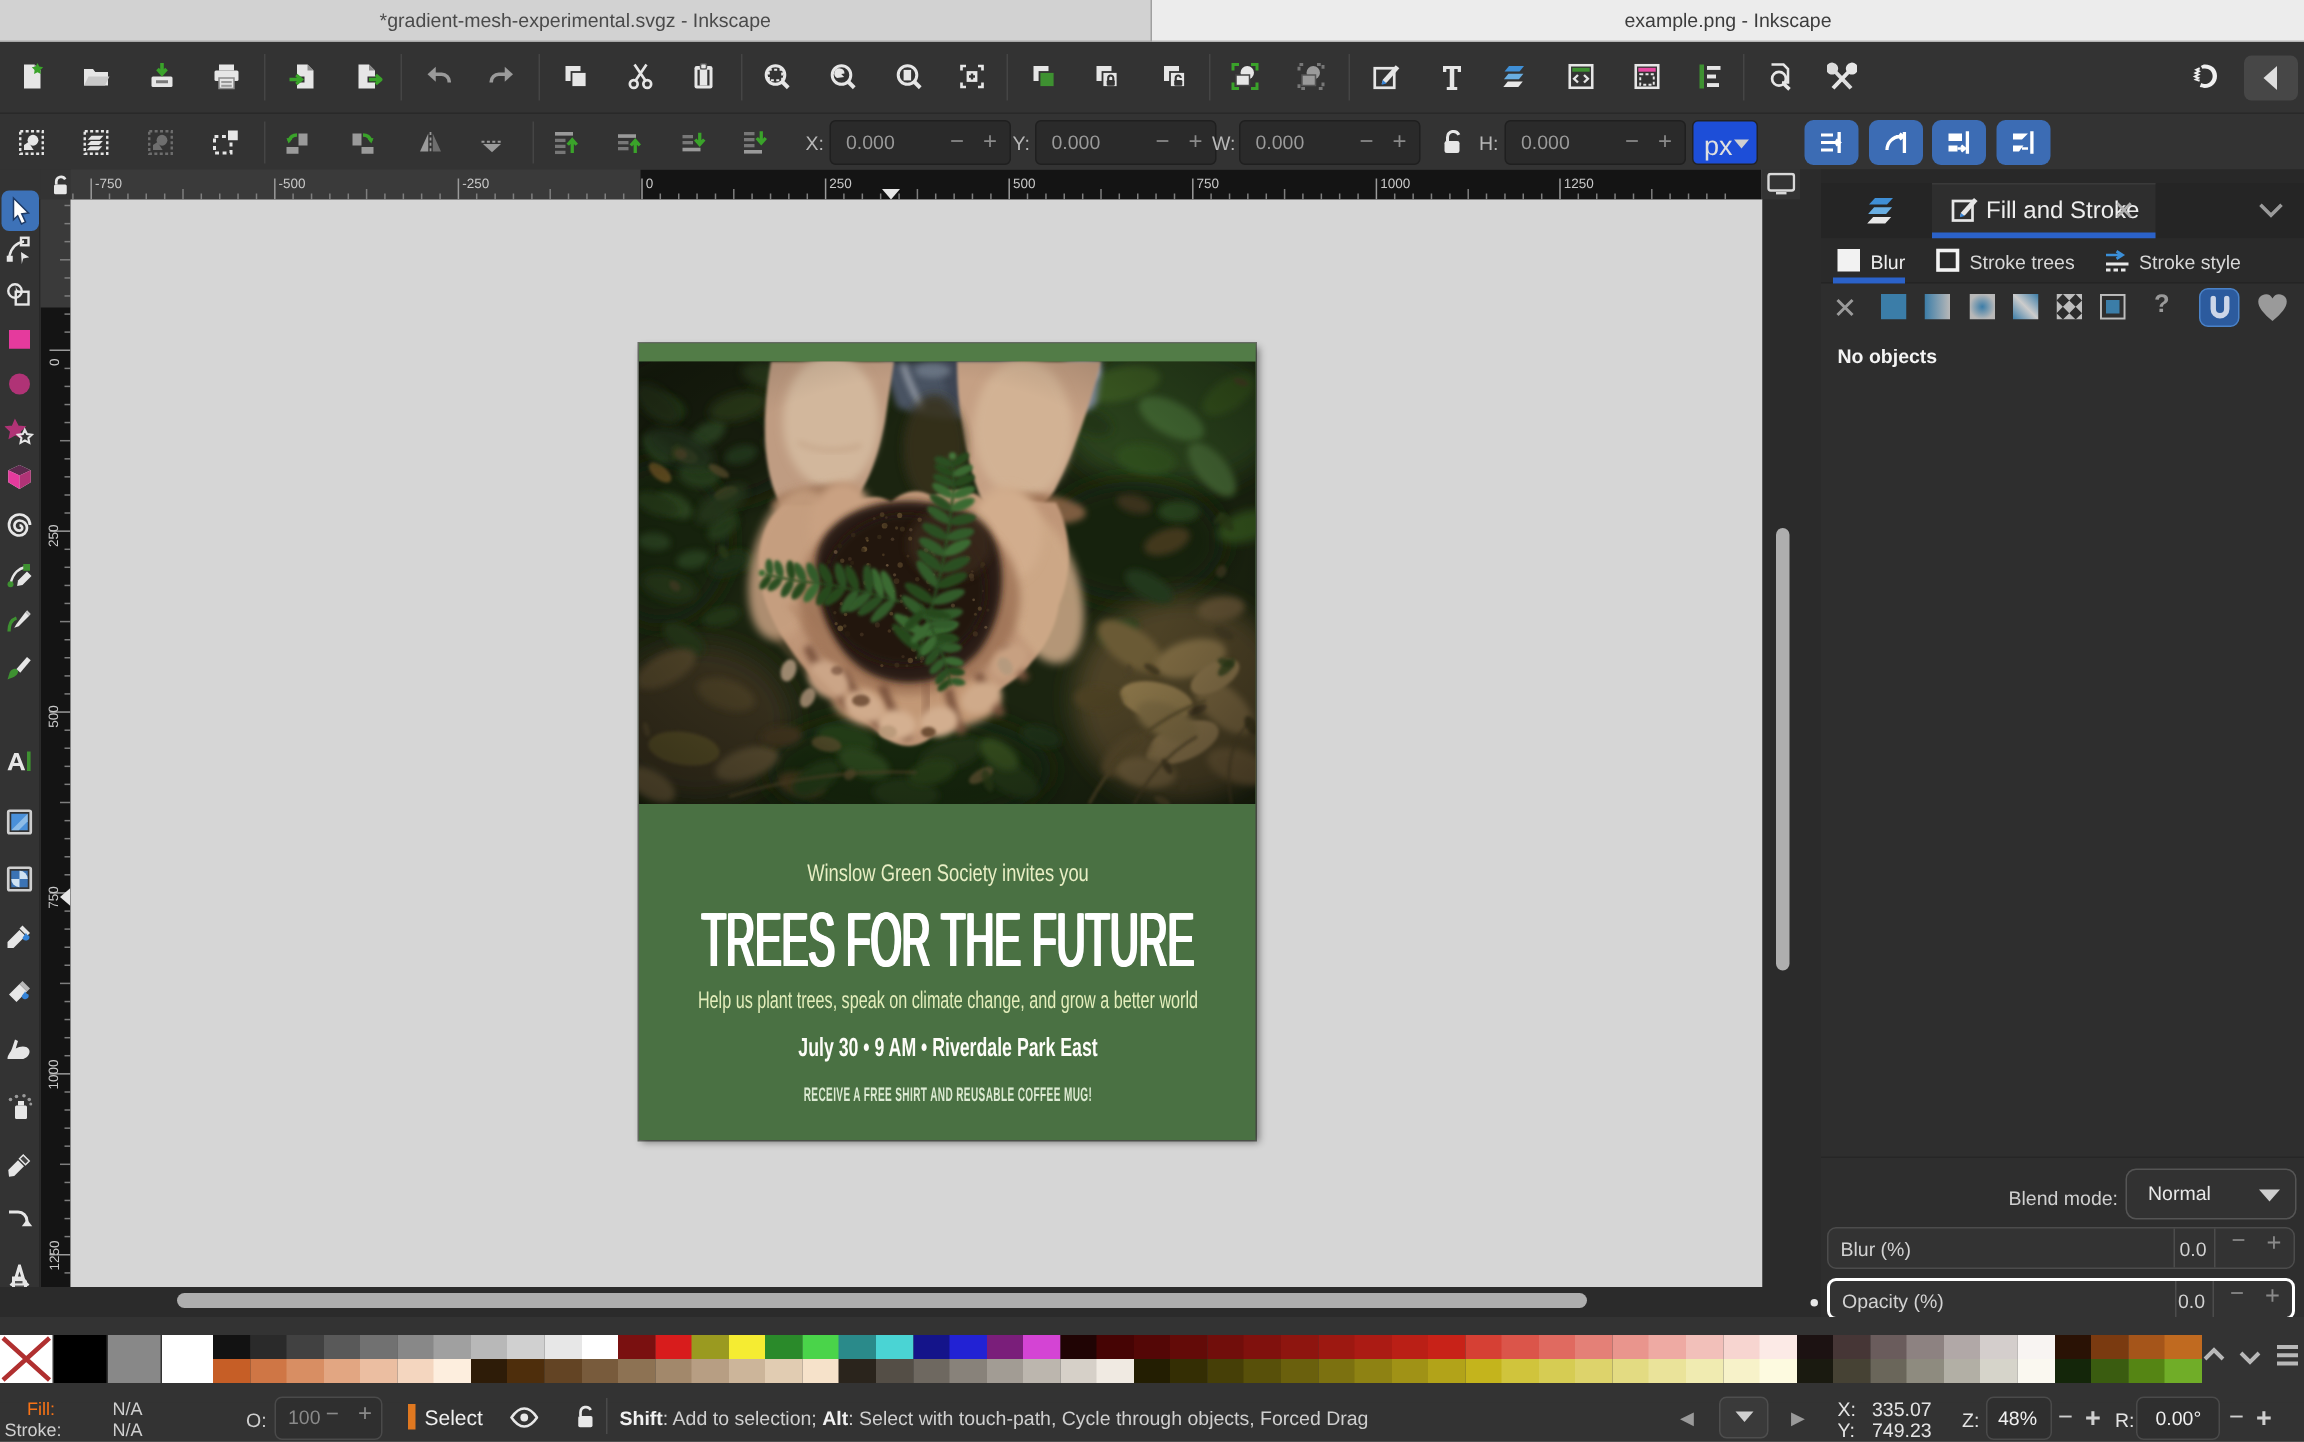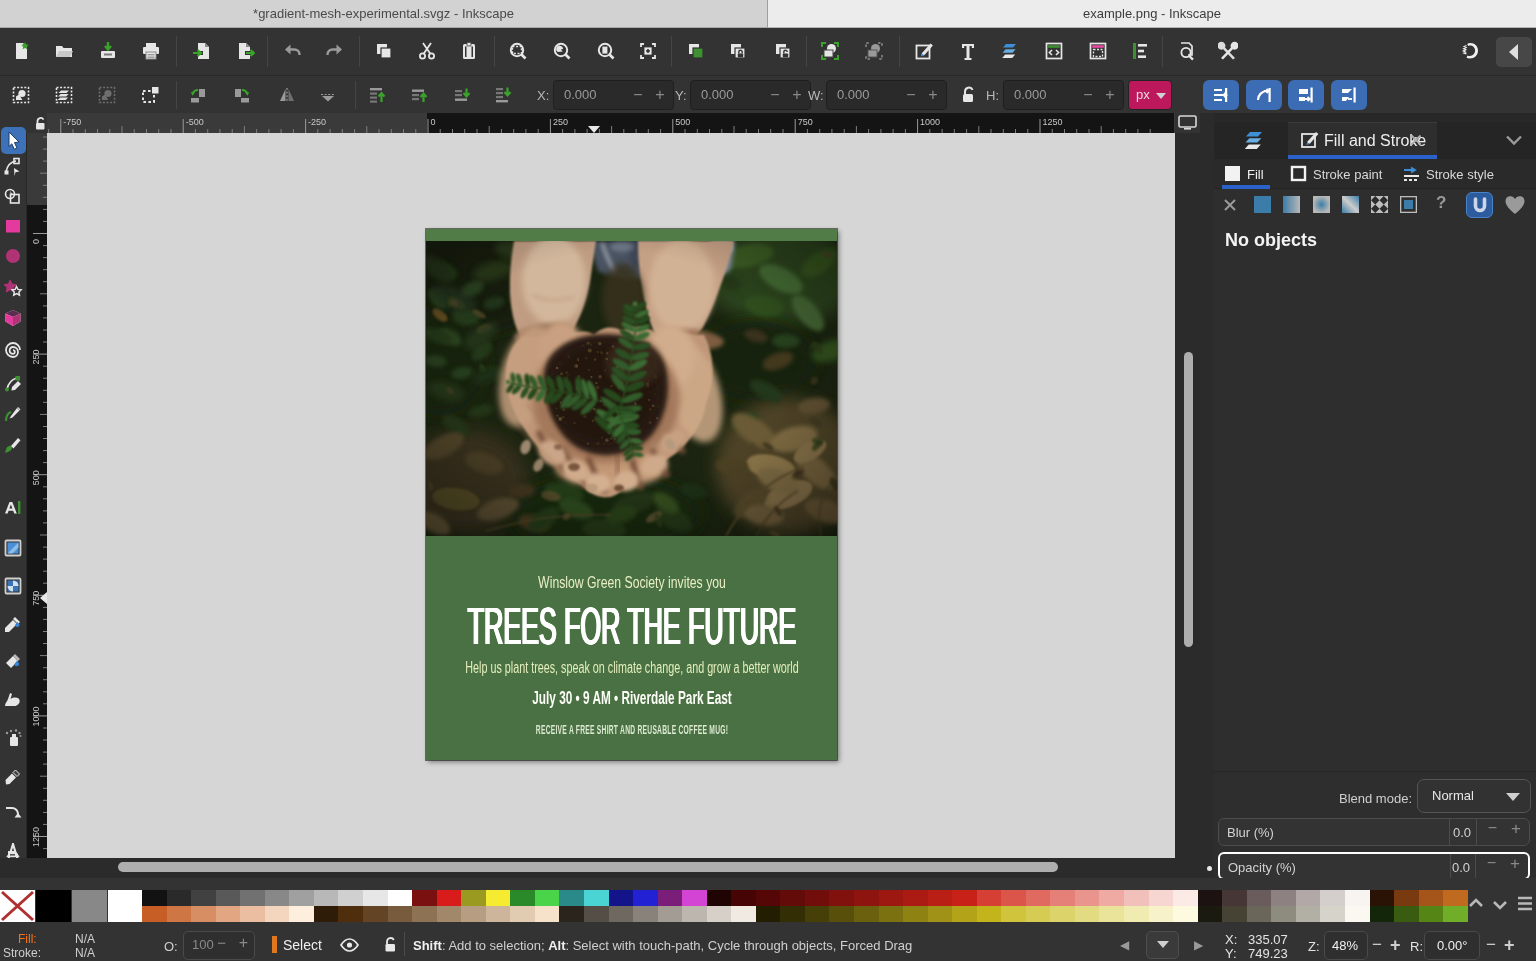--- a/index.html
+++ b/index.html
@@ -319,21 +319,21 @@
       <svg class="icon" style="left:960px;top:9px" width="18" height="20" viewBox="0 0 18 20">
         <path d="M5 9 v-2.5 a4 4 0 0 1 7.6-1.6" stroke="#e6e6e6" stroke-width="2" fill="none"></path>
         <rect x="3" y="9" width="10" height="8" rx="1.5" fill="#e6e6e6"></rect>
       </svg>
       <div class="abs" style="left:986px;top:12px;color:#b8b8b8;font-size:13px">H:</div>
       <div class="spinbox abs" style="left:1003px;top:4px;width:121px;height:30px">
         <span class="spinval">0.000</span>
         <span class="minus" style="right:24px">−</span>
         <span class="plus" style="right:2px">+</span>
       </div>
-      <div class="abs" style="left:1128px;top:4px;width:44px;height:30px;background:#be185d;border:1px solid #222;border-radius:4px;color:#e0e0e0;font-size:13px">
+      <div class="abs" style="left:1128px;top:4px;width:44px;height:30px;background:#1d4ed8;border:1px solid #222;border-radius:4px;color:#e0e0e0;font-size:18px">
         <span style="position:absolute;left:7px;top:6px">px</span>
         <span style="position:absolute;right:5px;top:12px;width:0;height:0;border-top:6px solid #d0d0d0;border-left:5px solid transparent;border-right:5px solid transparent"></span>
       </div>
       <div class="abs" style="left:1203.0px;top:4px;width:36px;height:30px;background:#3c6cb4;border-radius:6px">
         <svg style="position:absolute;left:8px;top:5px" width="20" height="20" viewBox="0 0 20 20">
           <path d="M3 5 h8 M3 10 h11 M3 15 h8" stroke="#fff" stroke-width="2"></path>
           <rect x="14" y="3" width="2.2" height="14" fill="#fff"></rect>
           <path d="M11 10 h4 M13 8 l2.5 2-2.5 2" stroke="#fff" stroke-width="1.8" fill="none"></path>
         </svg>
       </div>
@@ -1049,26 +1049,26 @@
       <svg class="icon" style="left:196px;top:21px" width="12" height="12" viewBox="0 0 12 12">
         <path d="M1.5 1.5 L10.5 10.5 M10.5 1.5 L1.5 10.5" stroke="#b0b0b0" stroke-width="1.8"></path>
       </svg>
       <svg class="icon" style="left:290px;top:20px" width="20" height="14" viewBox="0 0 20 14">
         <path d="M3 3.5 L10 10.5 L17 3.5" stroke="#9a9a9a" stroke-width="2.4" fill="none"></path>
       </svg>
       <div class="abs" style="left:0;top:46px;width:322px;height:30px;background:#2a2a2a;border-bottom:1px solid #242424"></div>
       <svg class="icon" style="left:10px;top:52px" width="17" height="17" viewBox="0 0 17 17">
         <rect x="1" y="1" width="15" height="15" fill="#f2f2f2"></rect>
       </svg>
-      <div class="abs" style="left:33px;top:54px;font-size:13px;color:#f0f0f0">Fill</div>
+      <div class="abs" style="left:33px;top:54px;font-size:13px;color:#f0f0f0">Blur</div>
       <div class="abs" style="left:8px;top:72px;width:48px;height:4px;background:#2b62c9"></div>
       <svg class="icon" style="left:76px;top:52px" width="17" height="17" viewBox="0 0 17 17">
         <rect x="2" y="2" width="13" height="13" fill="none" stroke="#f2f2f2" stroke-width="2.4"></rect>
       </svg>
-      <div class="abs" style="left:99px;top:54px;font-size:13px;color:#d8d8d8">Stroke paint</div>
+      <div class="abs" style="left:99px;top:54px;font-size:13px;color:#d8d8d8">Stroke trees</div>
       <svg class="icon" style="left:188px;top:52px" width="19" height="17" viewBox="0 0 19 17">
         <path d="M2 5 h10 M9 2.5 l4 2.5-4 2.5" stroke="#3b8fd8" stroke-width="1.8" fill="none"></path>
         <path d="M2 11 h15" stroke="#e8e8e8" stroke-width="2"></path>
         <path d="M2 15 h3 M7 15 h3 M12 15 h3" stroke="#e8e8e8" stroke-width="2"></path>
       </svg>
       <div class="abs" style="left:212px;top:54px;font-size:13px;color:#d8d8d8">Stroke style</div>
       <svg class="icon" style="left:9px;top:85px" width="14" height="14" viewBox="0 0 14 14">
         <path d="M2 2 L12 12 M12 2 L2 12" stroke="#9a9a9a" stroke-width="2"></path>
       </svg>
       <svg class="icon" style="left:40px;top:83px" width="17" height="17" viewBox="0 0 17 17">
@@ -1112,21 +1112,21 @@
       </svg>
       <div class="abs" style="left:222px;top:80px;font-size:17px;font-weight:bold;color:#9a9a9a">?</div>
       <div class="abs" style="left:252px;top:79px;width:27px;height:26px;background:#2c5b9e;border-radius:6px;border:1px solid #4a82c8">
         <svg style="position:absolute;left:4px;top:4px" width="18" height="18" viewBox="0 0 18 18">
           <path d="M4.5 2 v7 a4.5 4.5 0 0 0 9 0 v-7" stroke="#ccd6e8" stroke-width="3.6" fill="none" stroke-linecap="round"></path>
         </svg>
       </div>
       <svg class="icon" style="left:290px;top:81px" width="22" height="22" viewBox="0 0 22 22">
         <path d="M11 20 C5 15 1.5 11 1.5 7 a5 5 0 0 1 9.5-2 5 5 0 0 1 9.5 2 c0 4-3.5 8-9.5 13z" fill="#9a9a9a"></path>
       </svg>
-      <div class="abs" style="left:11px;top:117px;font-size:18px;font-weight:bold;color:#f4f4f4">No objects</div>
+      <div class="abs" style="left:11px;top:117px;font-size:13px;font-weight:bold;color:#f4f4f4">No objects</div>
       <div class="abs" style="left:125px;top:678px;font-size:13px;color:#cfcfcf">Blend mode:</div>
       <div class="abs" style="left:203px;top:666px;width:114px;height:34px;background:#323232;border:1px solid #555;border-radius:7px">
         <span style="position:absolute;left:14px;top:8px;font-size:13px;color:#e8e8e8">Normal</span>
         <span style="position:absolute;right:10px;top:13px;width:0;height:0;border-top:8px solid #cfcfcf;border-left:7px solid transparent;border-right:7px solid transparent"></span>
       </div>
       <div class="abs" style="left:0;top:658px;width:322px;height:1px;background:#262626"></div>
       <div class="abs" style="left:4px;top:705px;width:312px;height:28px;background:#333333;border:1px solid #4c4c4c;border-radius:6px">
         <span style="position:absolute;left:8px;top:6px;font-size:13px;color:#d2d2d2">Blur (%)</span>
         <span style="position:absolute;right:58px;top:6px;font-size:13px;color:#d2d2d2">0.0</span>
         <span style="position:absolute;right:32px;top:0px;font-size:16px;color:#8a8a8a">−</span>

